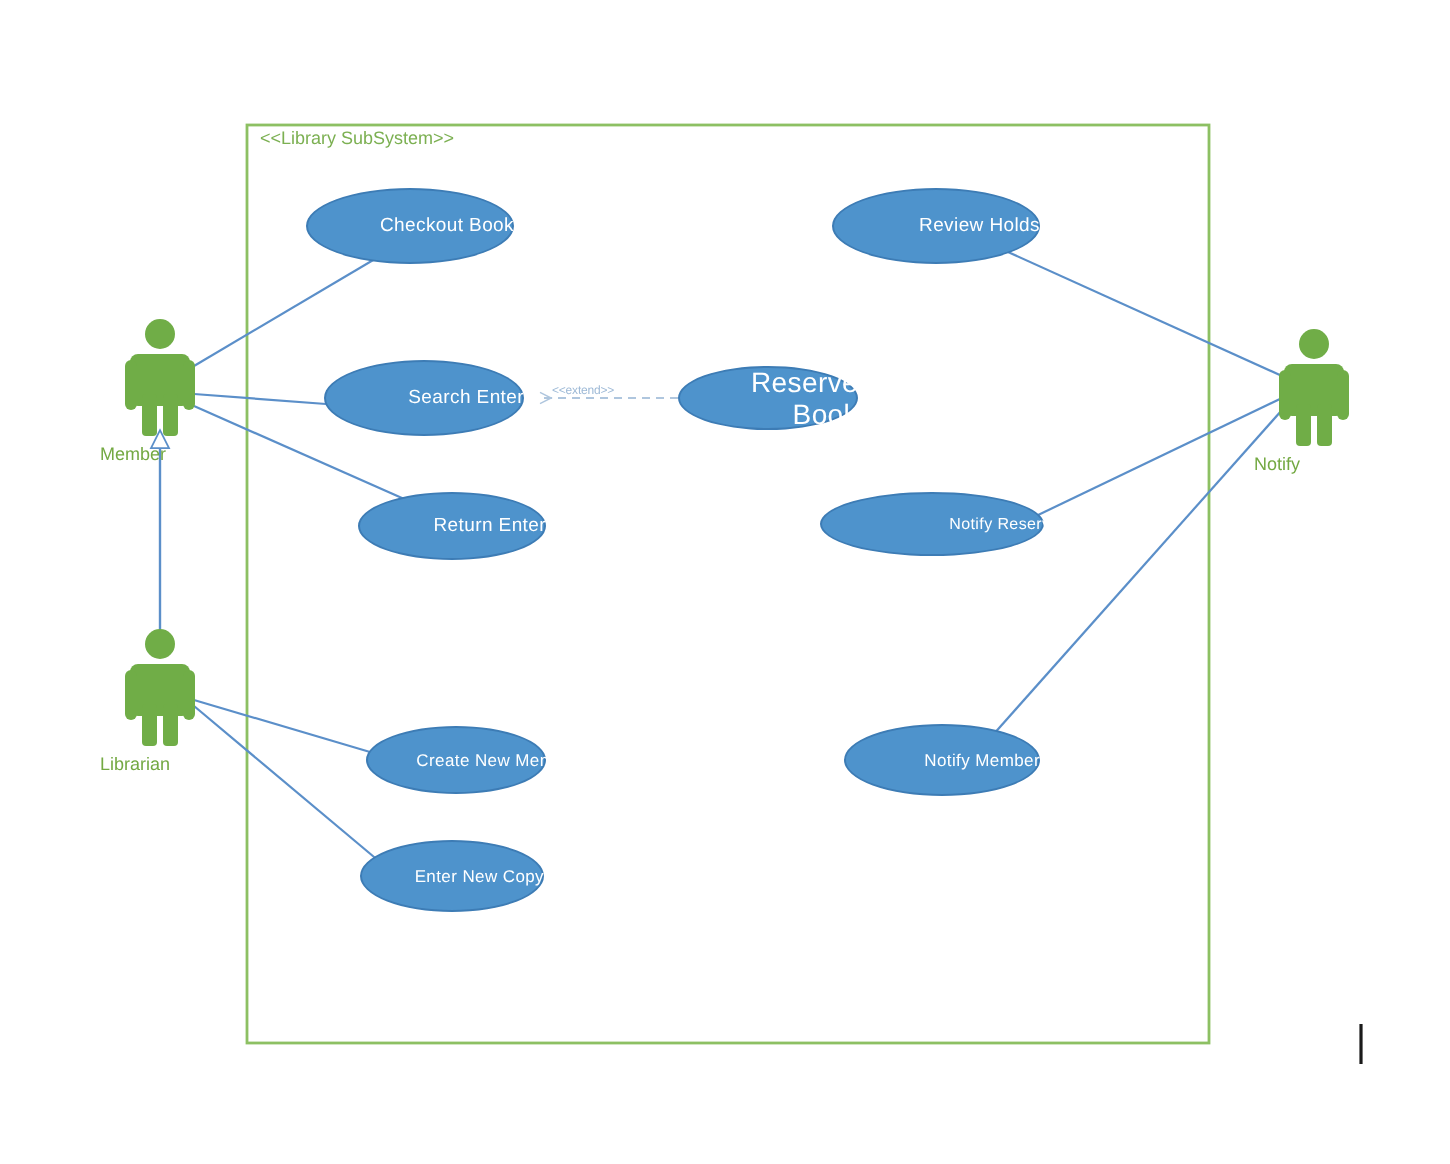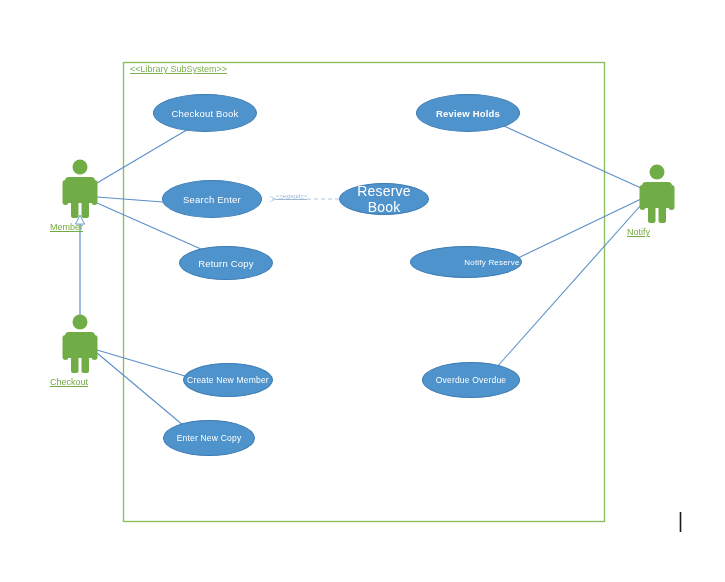--- a/index.html
+++ b/index.html
@@ -1,21 +1,21 @@
 <!DOCTYPE html>
 <html><head>
 <meta charset="utf-8">
 <title>UML Use Case Diagram</title>
 <style>
   html,body{margin:0;padding:0;background:#ffffff;}
   body{width:725px;height:582px;position:relative;overflow:hidden;
        font-family:"Liberation Sans", sans-serif;}
   #canvas{position:absolute;left:0;top:0;width:725px;height:582px;}
-  .lbl{position:absolute;white-space:nowrap;pointer-events:none;text-decoration:underline;}
-  .uc-label{color:#ffffff;font-size:9.5px;text-align:center;
+  .lbl{position:absolute;white-space:nowrap;pointer-events:none;}
+  .uc-label{color:#ffffff;font-size:9.5px;text-align:right;
             width:100%;left:0;top:50%;transform:translateY(-50%);
             position:absolute;letter-spacing:.2px;}
   .actor-label{color:#74A943;font-size:9px;text-align:left;}
   .ext-label{color:#9DB9D6;font-size:6px;letter-spacing:-.1px;}
   .uc{position:absolute;}
   .uc .ell{position:absolute;left:0;top:0;width:100%;height:100%;
            border-radius:50%;background:#4E93CC;border:1px solid #3D7CB5;
            box-sizing:border-box;}
 </style>
 </head>
@@ -74,61 +74,61 @@
     <rect x="648" y="202" width="7.5" height="21" rx="2" fill="#70AD47"></rect>
     <rect x="658.5" y="202" width="7.5" height="21" rx="2" fill="#70AD47"></rect>
   </g>
 
   <line x1="680.5" y1="512" x2="680.5" y2="532" stroke="#1a1a1a" stroke-width="1.6"></line>
 </svg>
 
 <div class="lbl" style="left:130px;top:64px;color:#7CB052;font-size:9px;">&lt;&lt;Library SubSystem&gt;&gt;</div>
 
 <div class="lbl actor-label" style="left:50px;top:222px;width:60px;">Member</div>
-<div class="lbl actor-label" style="left:50px;top:377px;width:60px;">Checkout</div>
+<div class="lbl actor-label" style="left:50px;top:377px;width:60px;">Librarian</div>
 <div class="lbl actor-label" style="left:627px;top:227px;width:60px;">Notify</div>
 
 <div class="uc" style="left:153px;top:94px;width:104px;height:38px;">
   <div class="ell"></div>
   <div class="uc-label">Checkout Book</div>
 </div>
 
 <div class="uc" style="left:162px;top:180px;width:100px;height:38px;">
   <div class="ell"></div>
   <div class="uc-label">Search Enter</div>
 </div>
 
 <div class="uc" style="left:179px;top:246px;width:94px;height:34px;">
   <div class="ell"></div>
-  <div class="uc-label">Return Copy</div>
+  <div class="uc-label">Return Enter</div>
 </div>
 
 <div class="uc" style="left:183px;top:363px;width:90px;height:34px;">
   <div class="ell"></div>
-  <div class="uc-label" style="font-size:8.5px;">Create New Member</div>
+  <div class="uc-label" style="font-size:8.5px;padding-left:17px;">Create New Member</div>
 </div>
 
-<div class="uc" style="left:163px;top:420px;width:92px;height:36px;">
+<div class="uc" style="left:180px;top:420px;width:92px;height:36px;">
   <div class="ell"></div>
   <div class="uc-label" style="font-size:8.5px;">Enter New Copy</div>
 </div>
 
-<div class="uc" style="left:416px;top:94px;width:104px;height:38px;font-weight:bold;">
+<div class="uc" style="left:416px;top:94px;width:104px;height:38px;">
   <div class="ell"></div>
   <div class="uc-label">Review Holds</div>
 </div>
 
 <div class="uc" style="left:339px;top:183px;width:90px;height:32px;">
   <div class="ell"></div>
   <div class="uc-label" style="font-size:14px;">Reserve Book</div>
 </div>
 
 <div class="uc" style="left:410px;top:246px;width:112px;height:32px;">
   <div class="ell"></div>
   <div class="uc-label" style="font-size:8px;padding-left:44px;">Notify Reserve Available</div>
 </div>
 
 <div class="uc" style="left:422px;top:362px;width:98px;height:36px;">
   <div class="ell"></div>
-  <div class="uc-label" style="font-size:8.5px;">Overdue Overdue</div>
+  <div class="uc-label" style="font-size:8.5px;">Notify Member</div>
 </div>
 
 <div class="lbl ext-label" style="left:276px;top:193px;">&lt;&lt;extend&gt;&gt;</div>
 
 </body></html>

